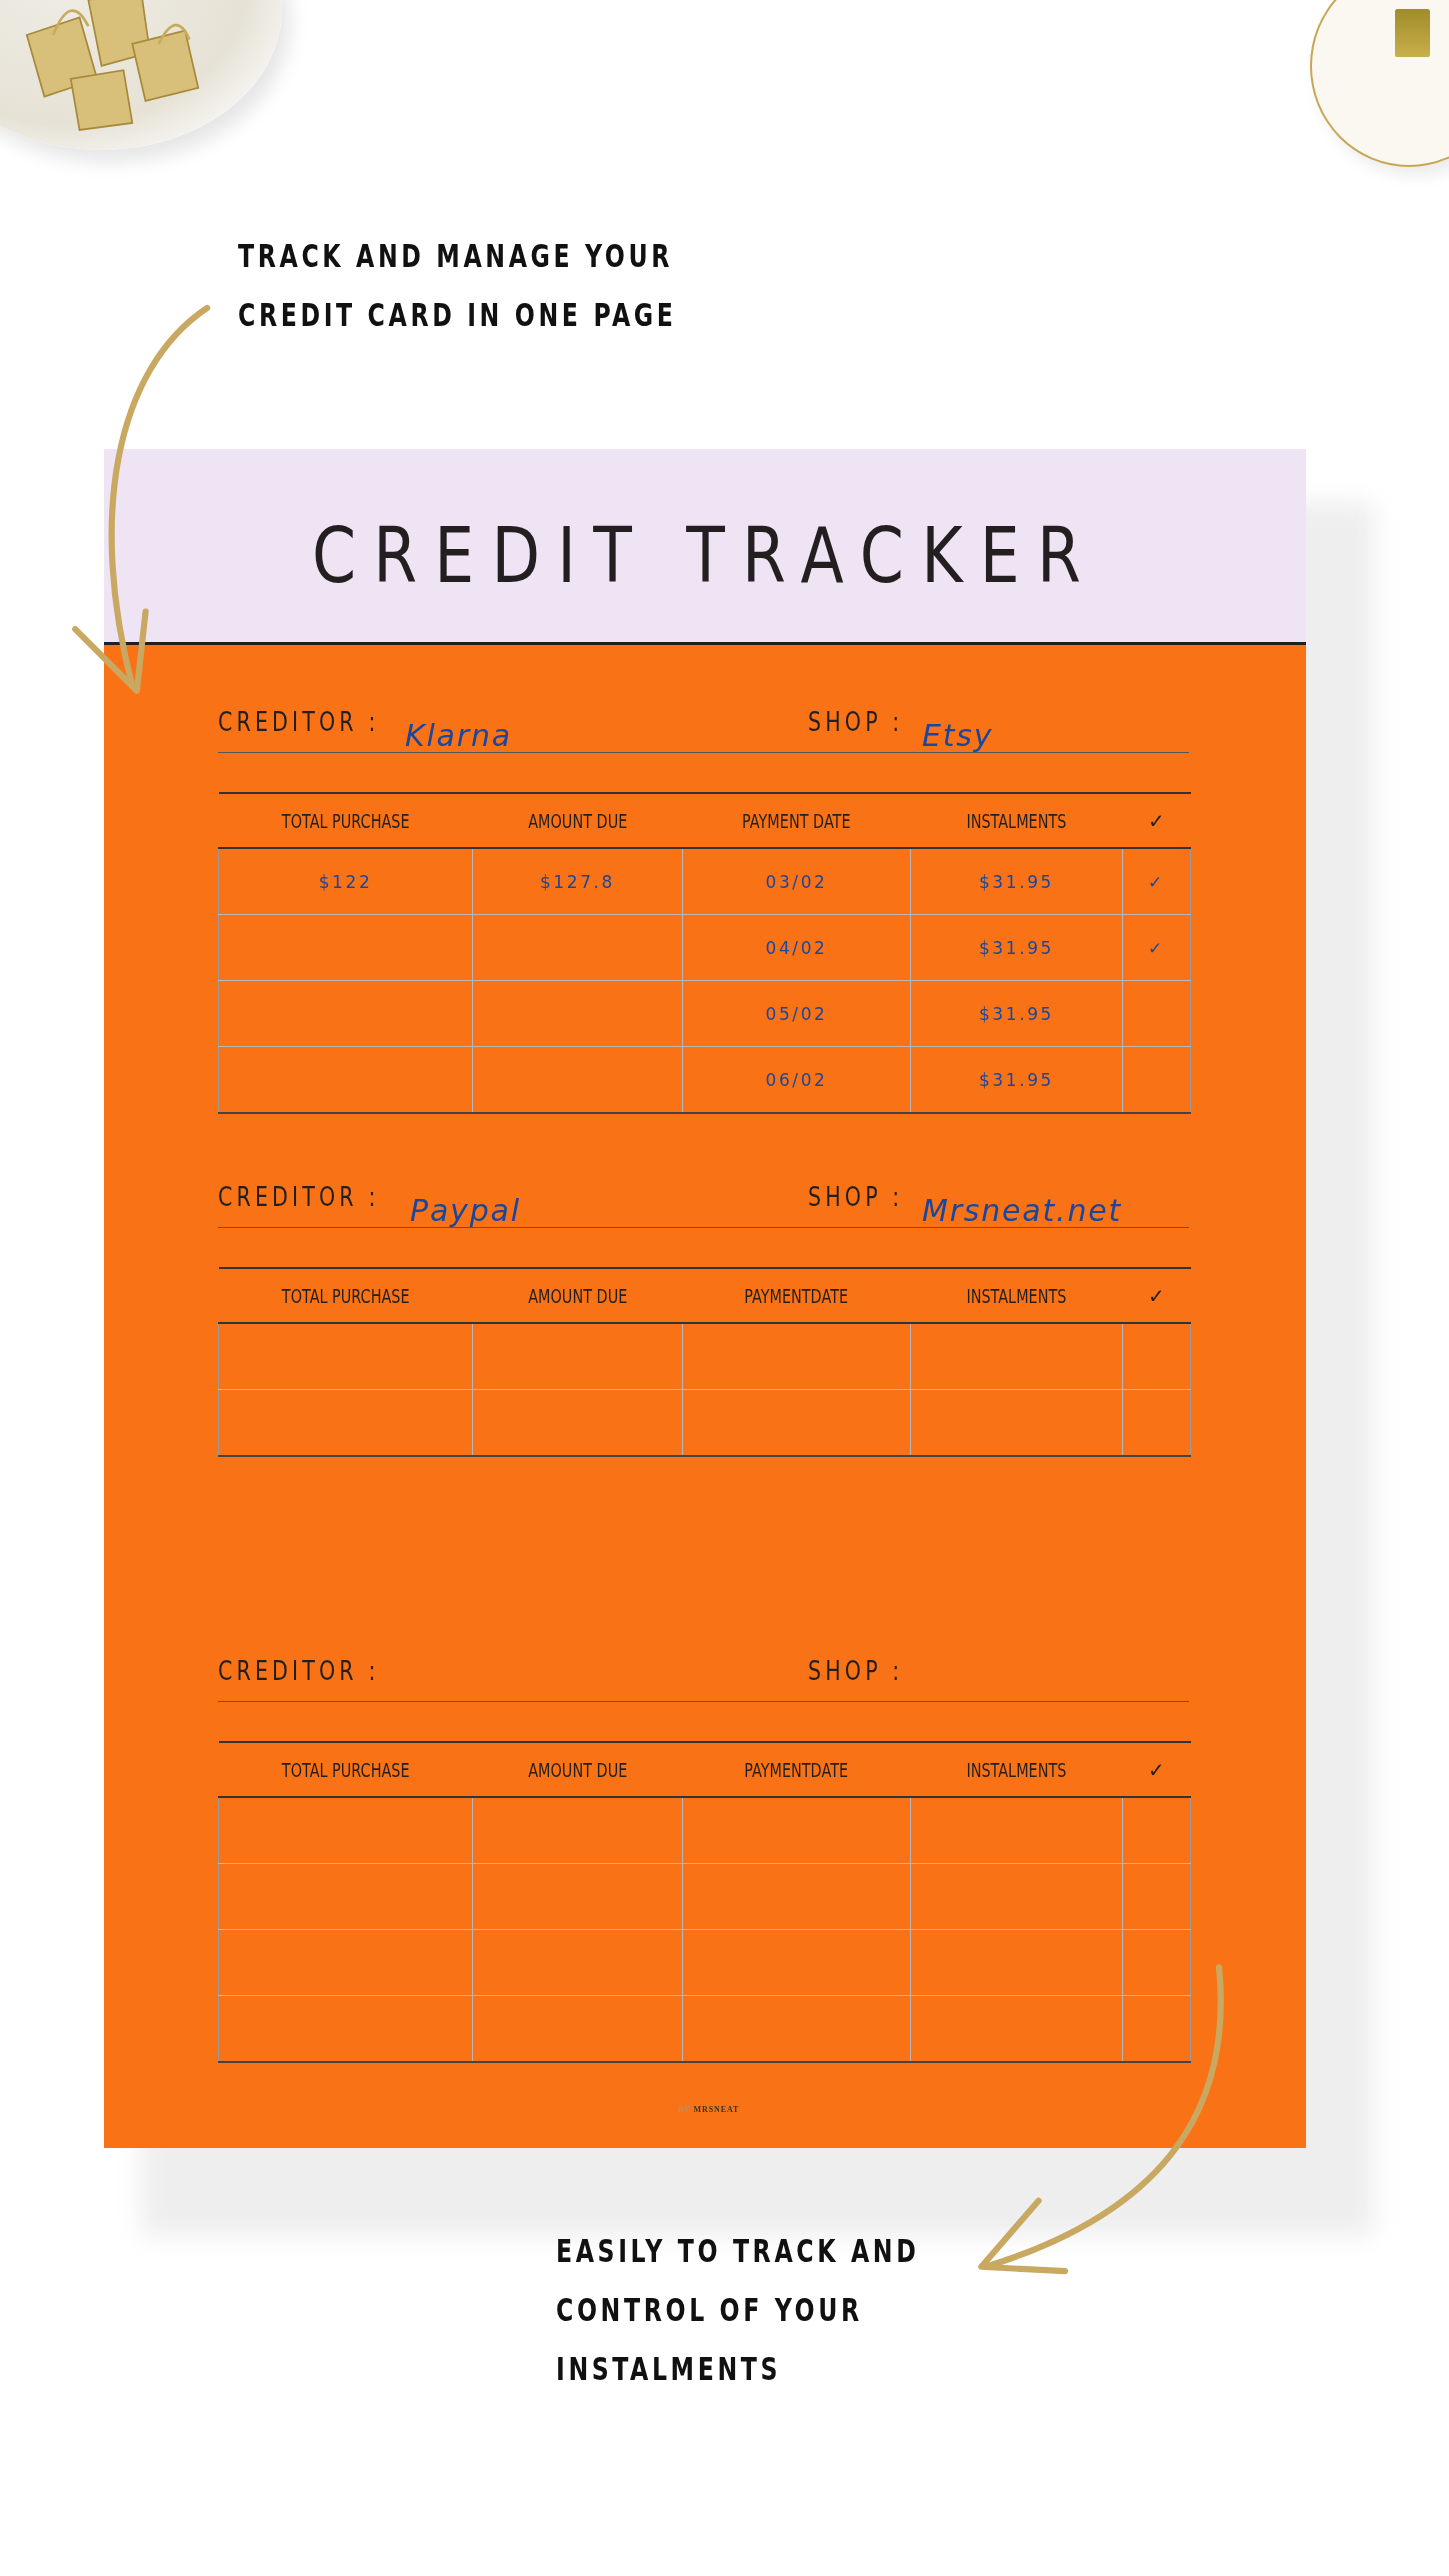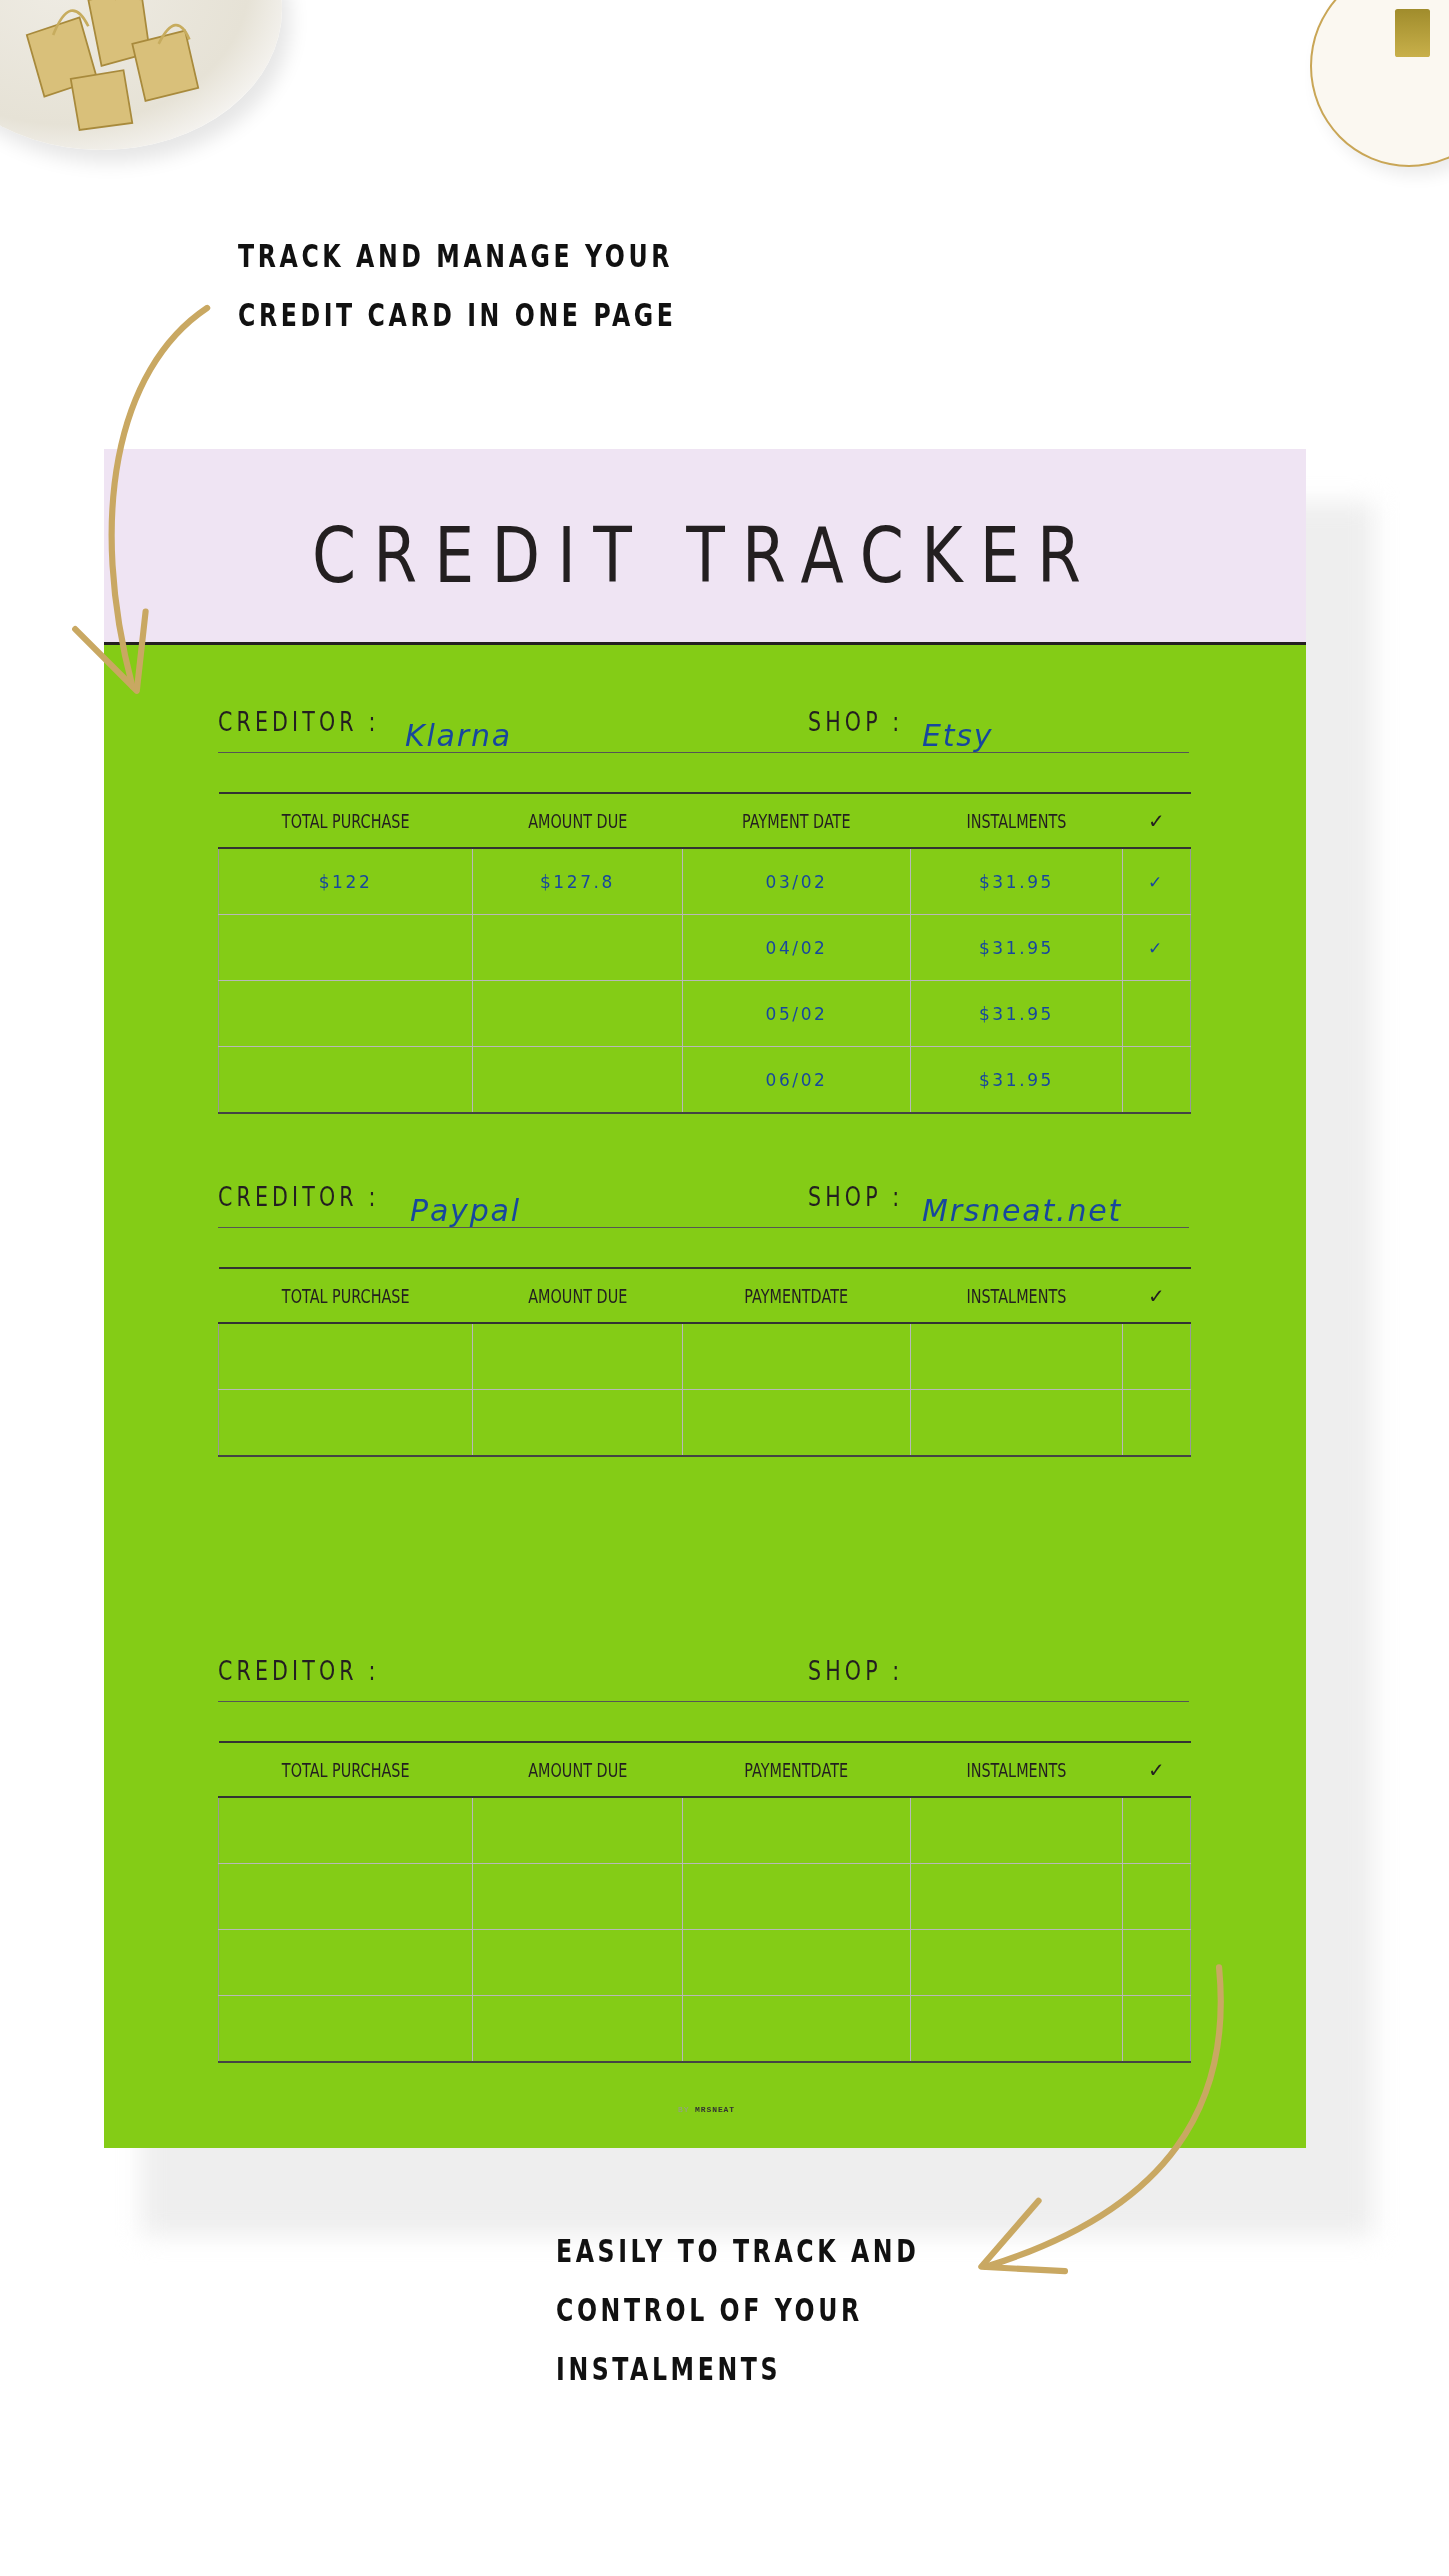--- a/index.html
+++ b/index.html
@@ -30,21 +30,21 @@
   }
   .promo-top { left:238px; top:227px; font-size:32px; line-height:59px; transform:scaleX(0.82); }
   .promo-bottom { left:556px; top:2222px; font-size:32px; line-height:59px; transform:scaleX(0.82); }
 
   
   .shadow {
     left:141px; top:502px; width:1233px; height:1734px;
     background:#eeeeee; filter:blur(12.3px);
   }
   .page {
-    left:104px; top:449px; width:1202px; height:1699px; background:#84cc16;
+    left:104px; top:449px; width:1202px; height:1699px; background:#f97316;
   }
   .header-band {
     position:absolute; left:0; top:0; width:100%; height:196px; background:#efe4f3;
     border-bottom:3.5px solid #231f20; box-sizing:border-box;
   }
   .title {
     position:absolute; left:0; right:0; top:62px; text-align:center;
     font-family:"DejaVu Sans", sans-serif; font-size:77px; color:#231f20;
     letter-spacing:21px; transform:scaleX(0.82); transform-origin:center top;
   }
@@ -78,21 +78,21 @@
     height:63px; border:1.3px solid #b8b8b8; text-align:center; vertical-align:middle;
     font-family:"DejaVu Sans", sans-serif; font-size:17px; color:#17479e; letter-spacing:2.6px;
   }
   .grid tbody tr:last-child td { border-bottom:2.6px solid #444; }
   .grid td:first-child { border-left:1.3px solid #999; }
   .grid td:last-child { border-right:1.3px solid #999; }
   .check-blue { font-size:37px; color:#17479e; font-weight:bold; letter-spacing:0; }
   .check-head { font-size:30px; color:#231f20; }
 
   .footer-brand {
-    left:678px; top:2105px; font-family:Liberation Mono, monospace; font-size:8px; color:#999;
+    left:678px; top:2105px; font-family:Liberation Serif, serif; font-size:8px; color:#999;
     letter-spacing:0.9px;
   }
   .footer-brand b { color:#333; }
 
   .arrow { position:absolute; overflow:visible; }
 </style>
 </head>
 <body>
 
 <div class="abs dish-left"></div>

